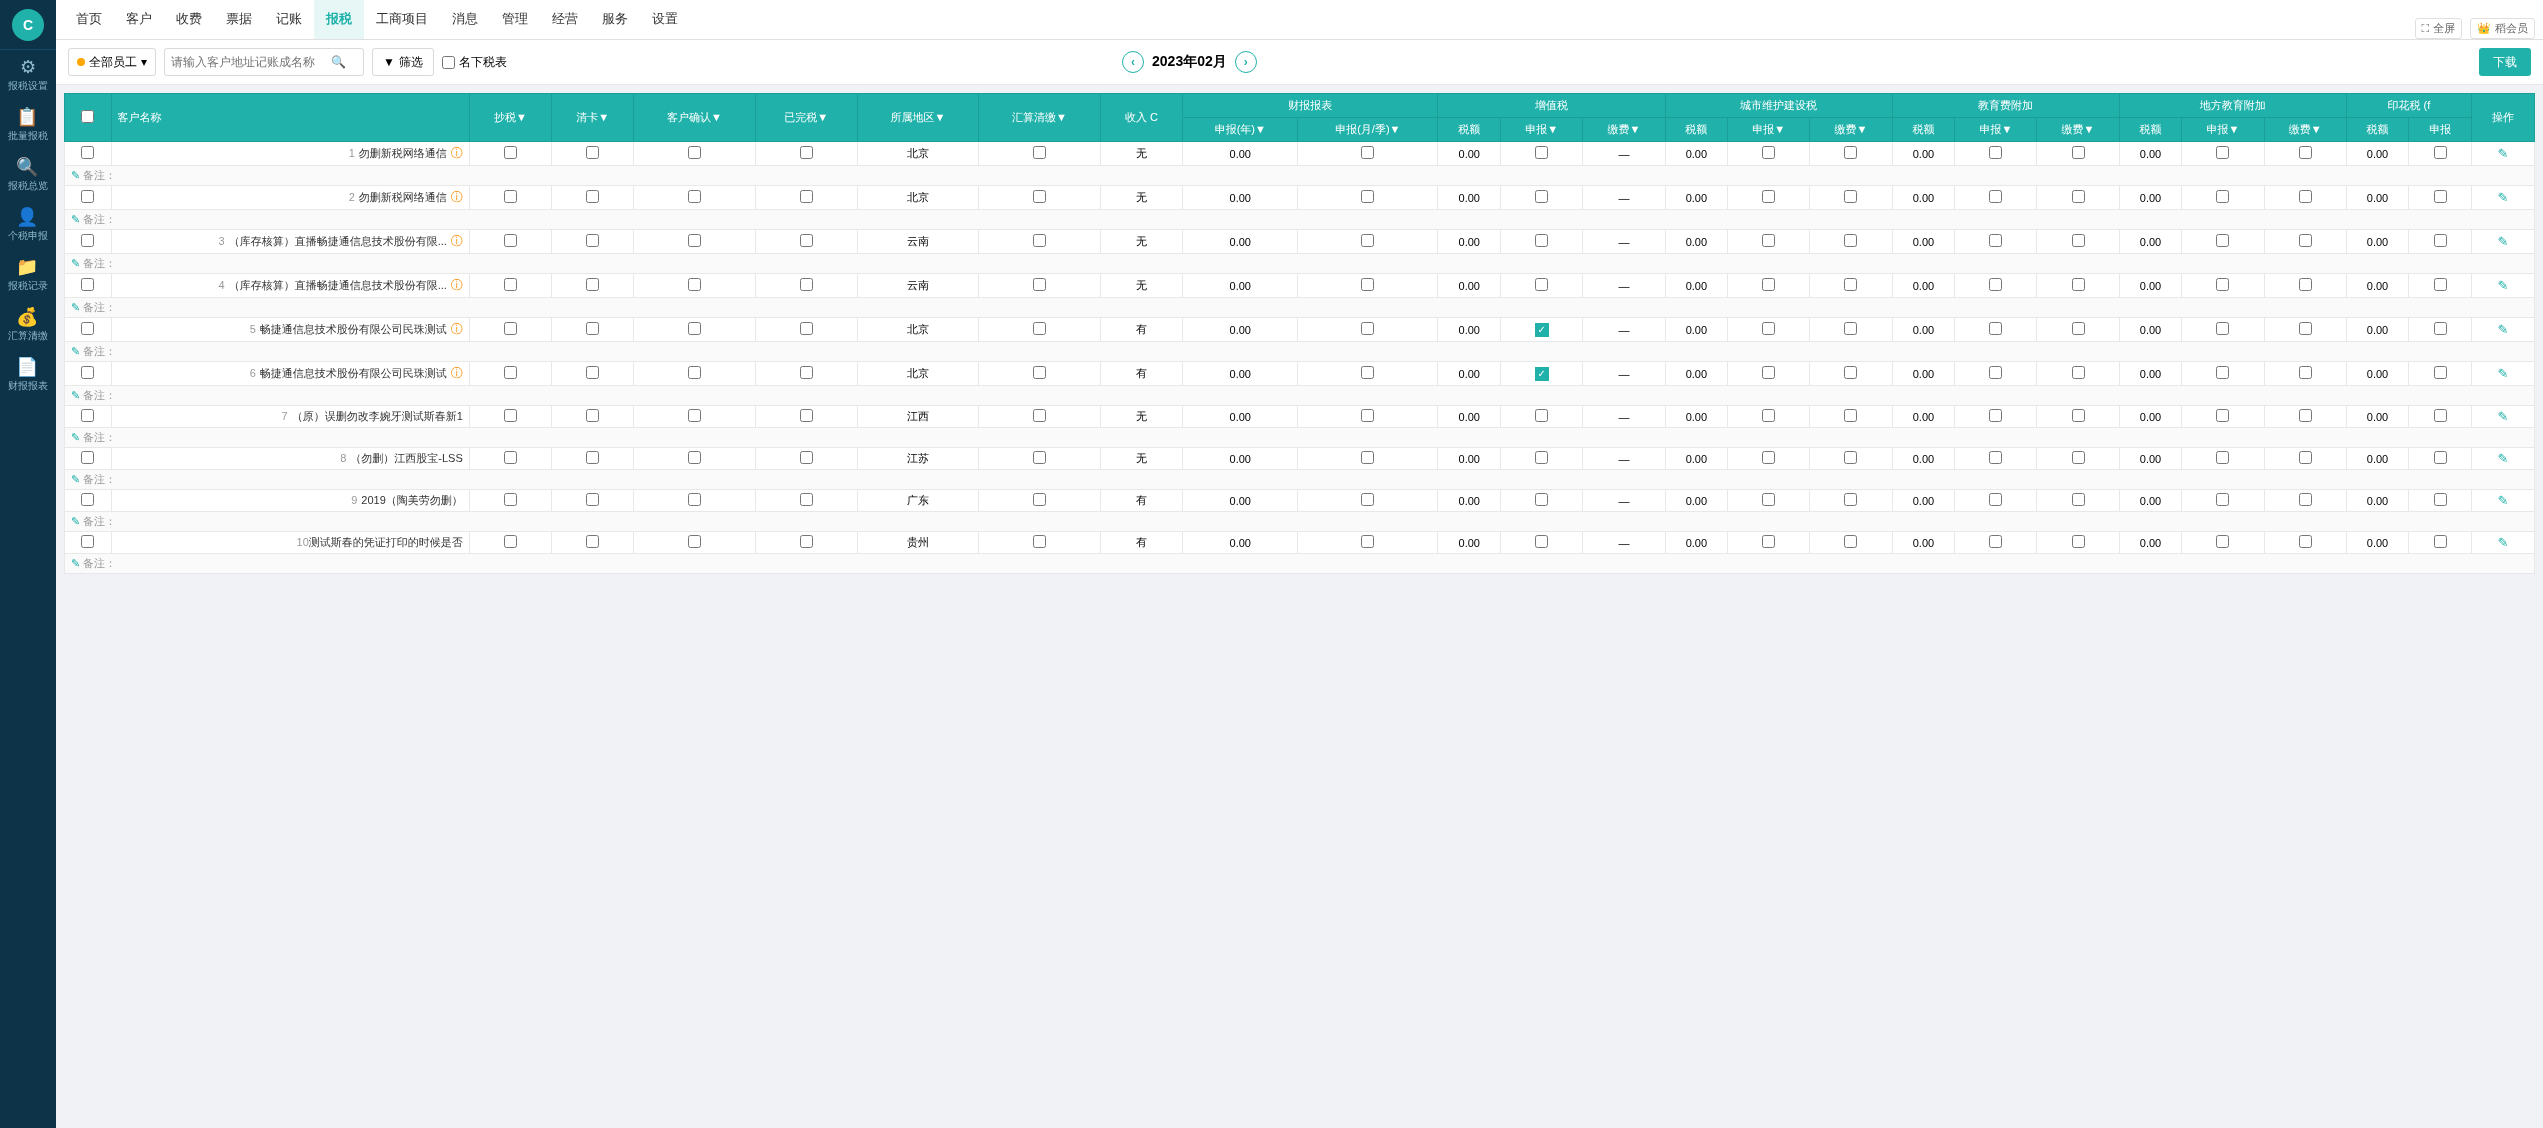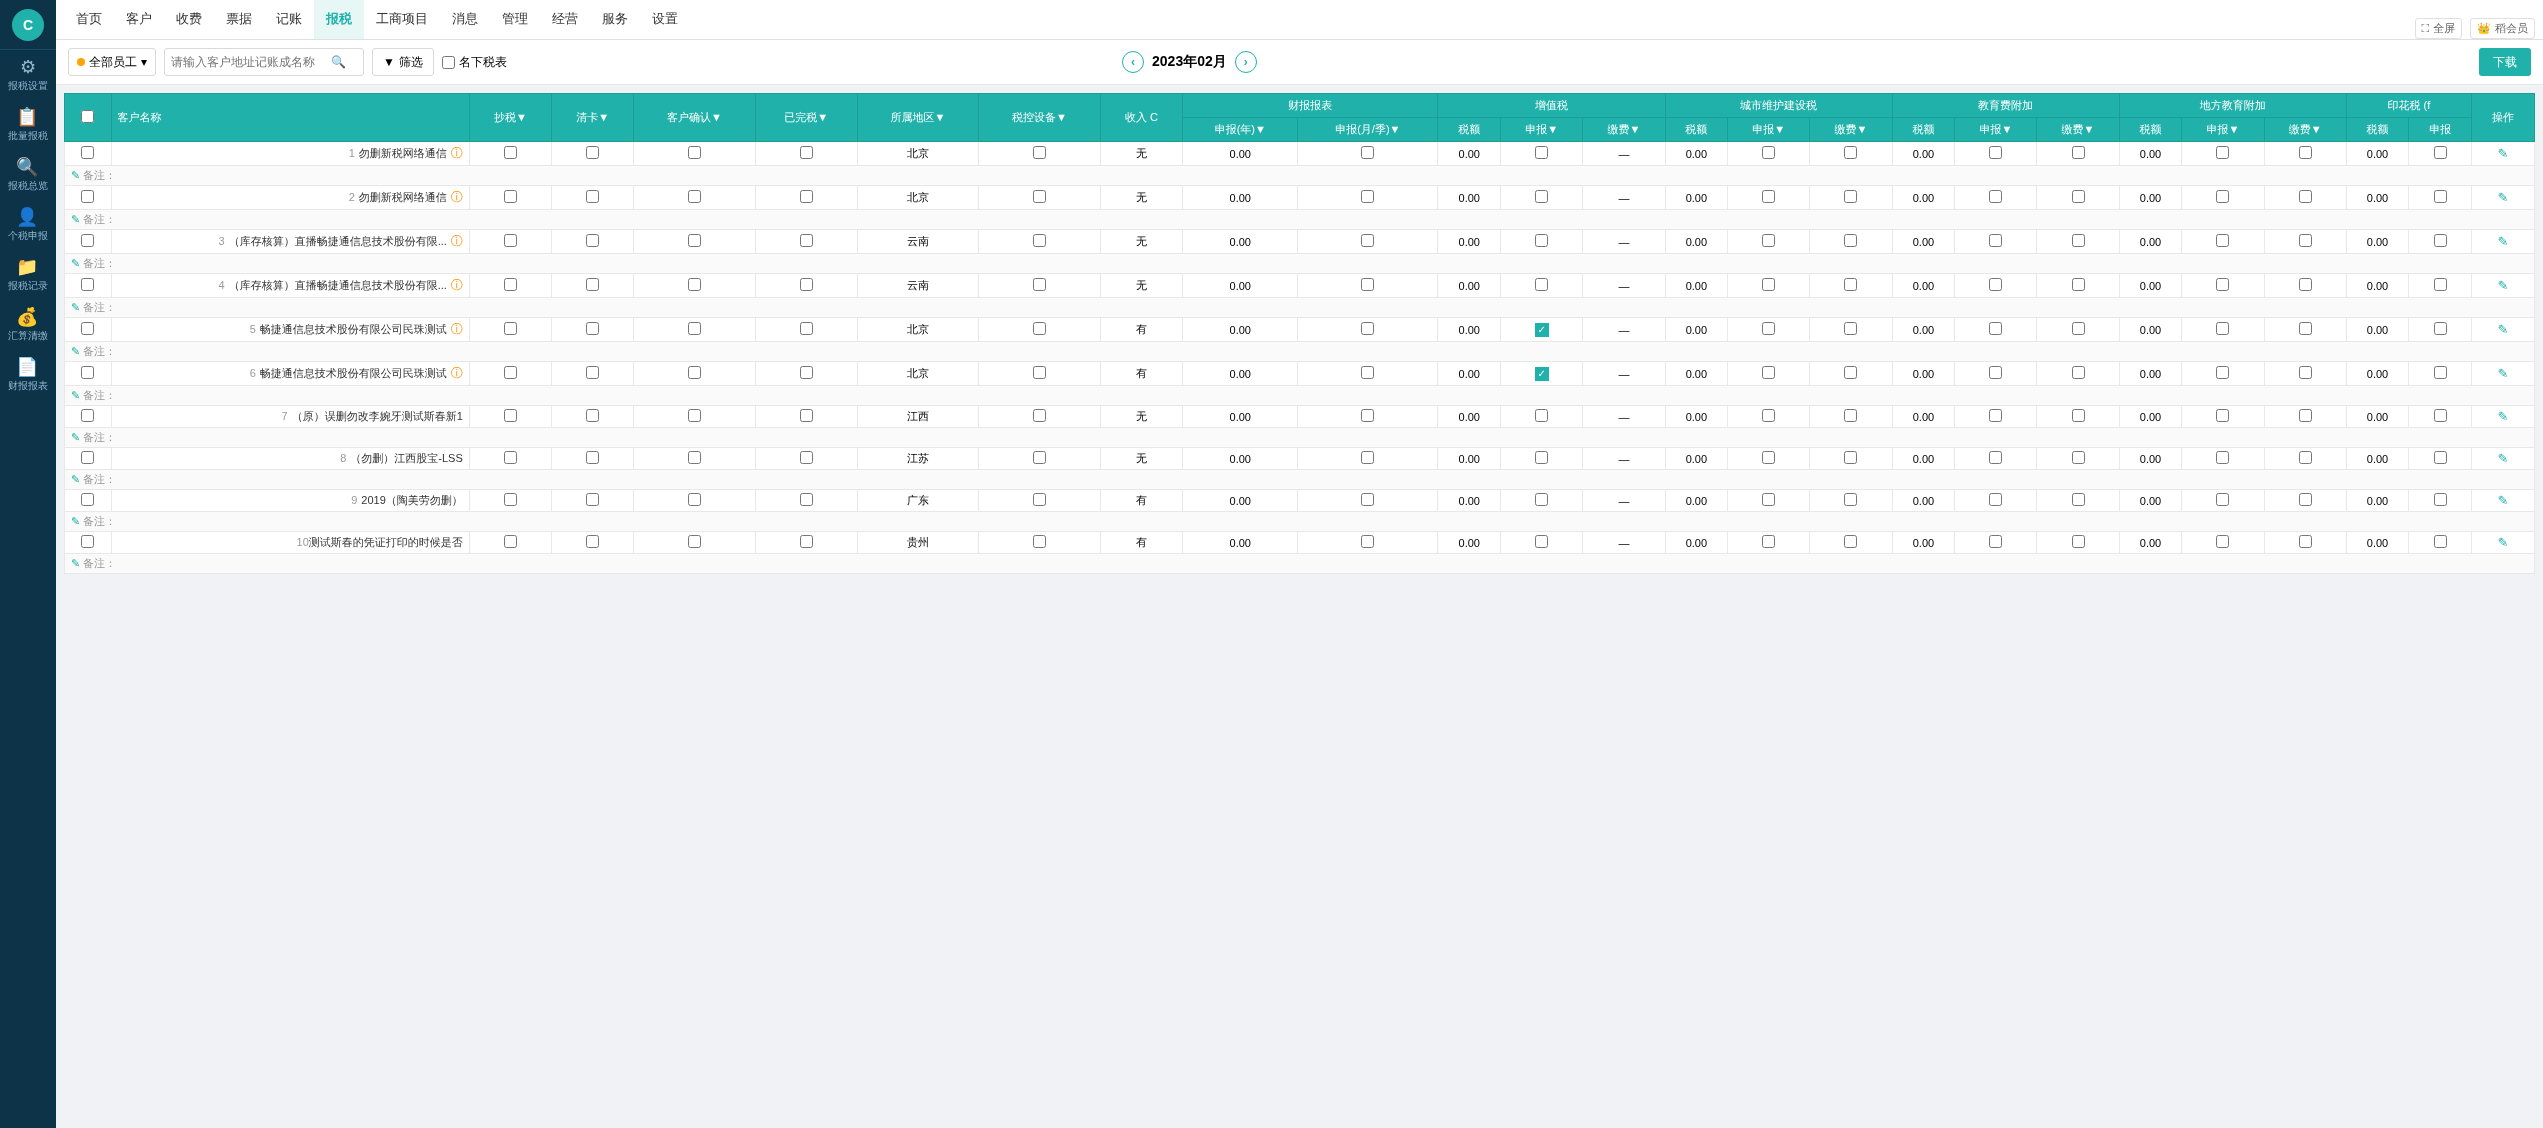--- a/index.html
+++ b/index.html
@@ -399,21 +399,21 @@
       <table>
         <thead>
           <tr>
             <th rowspan="2"><input type="checkbox" style=""></th>
             <th rowspan="2" class="left-align">客户名称</th>
             <th rowspan="2">抄税▼</th>
             <th rowspan="2">清卡▼</th>
             <th rowspan="2">客户确认▼</th>
             <th rowspan="2">已完税▼</th>
             <th rowspan="2">所属地区▼</th>
-            <th rowspan="2">税控设备▼</th>
+            <th rowspan="2">汇算清缴▼</th>
             <th rowspan="2">收入 C</th>
             <th colspan="2">财报报表</th>
             <th colspan="3">增值税</th>
             <th colspan="3">城市维护建设税</th>
             <th colspan="3">教育费附加</th>
             <th colspan="3">地方教育附加</th>
             <th colspan="2">印花税 (f</th>
             <th rowspan="2">操作</th>
           </tr>
           <tr>

